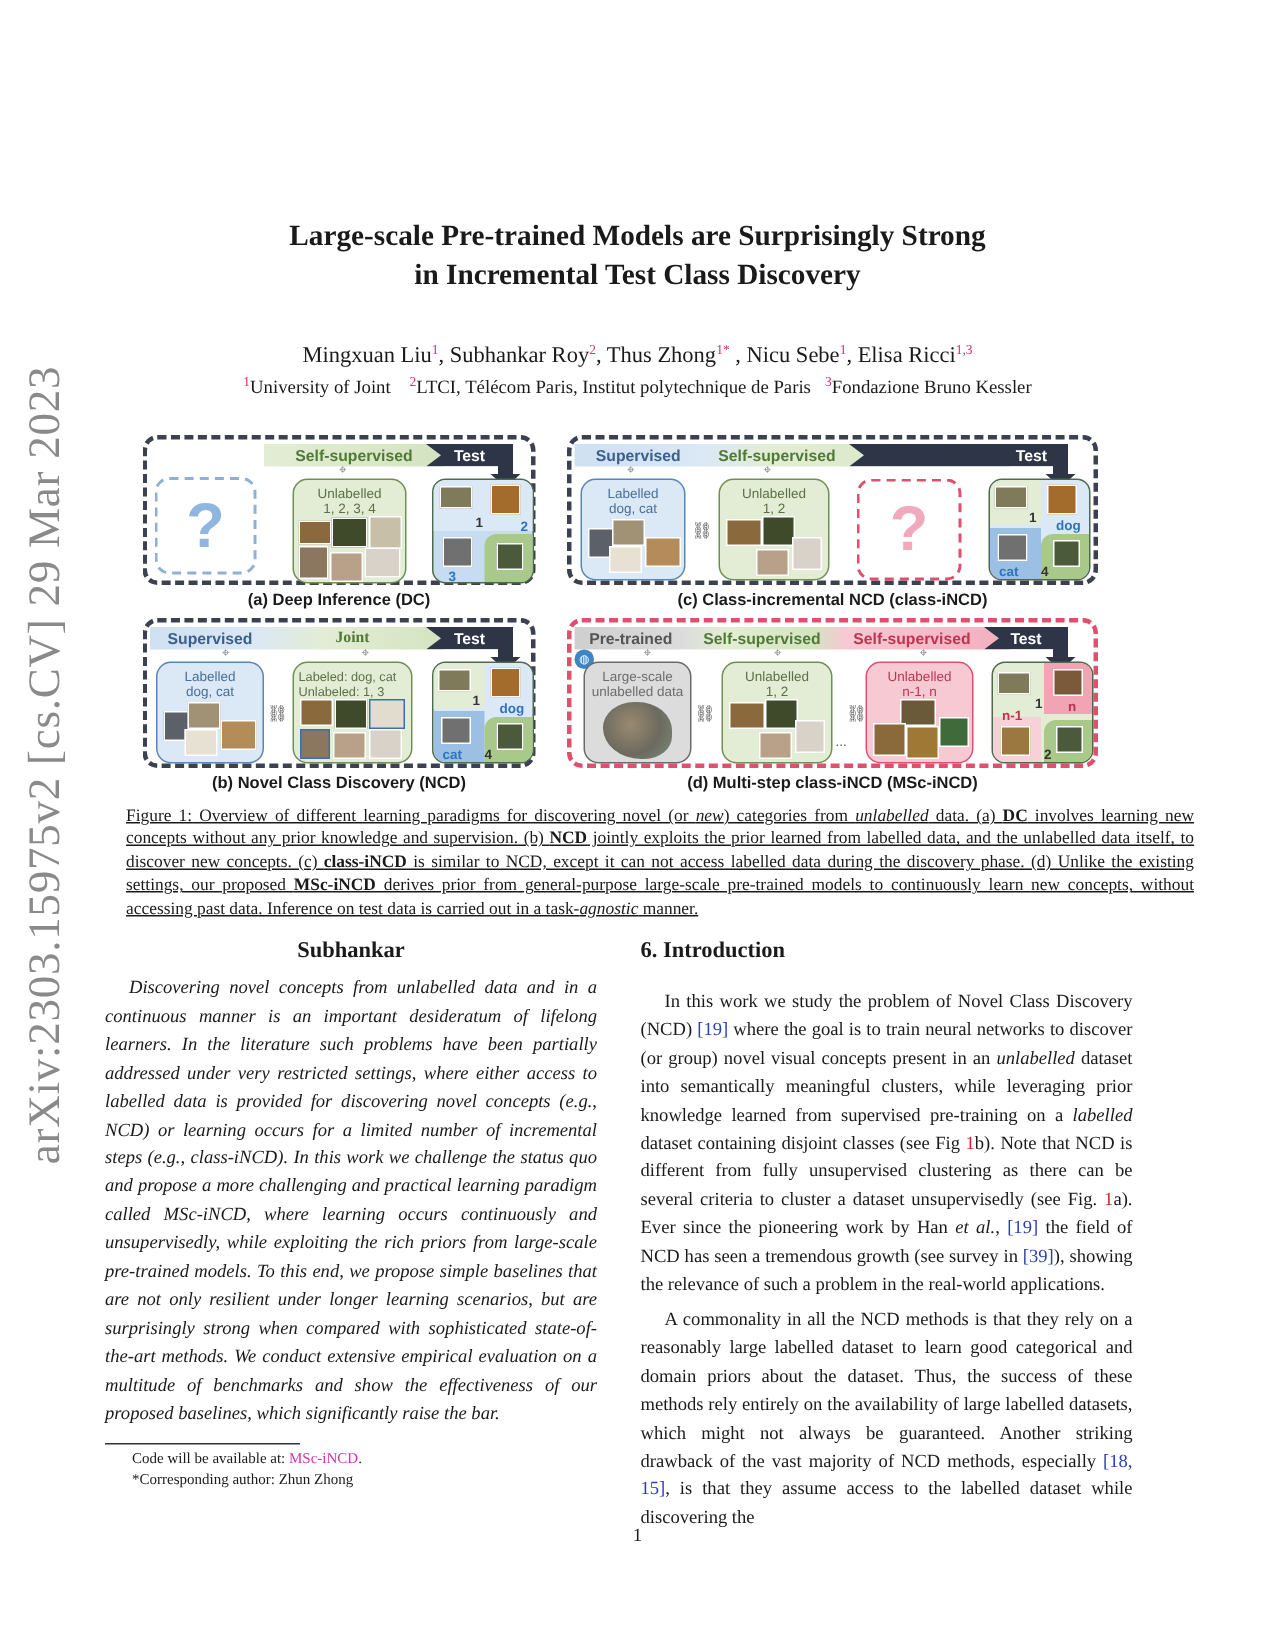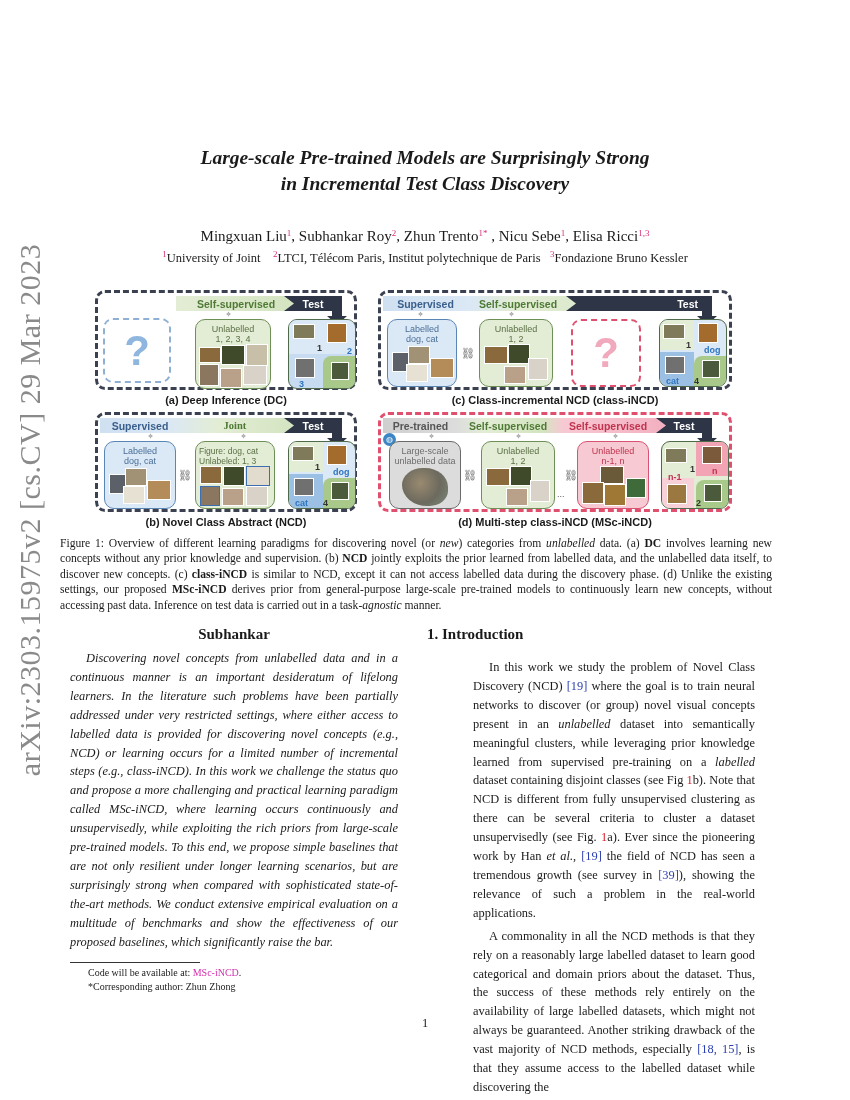--- a/index.html
+++ b/index.html
@@ -10,21 +10,21 @@
     position: absolute; left: 8px; top: 290px; width: 44px; height: 440px;
     display: flex; align-items: center; justify-content: center;
   }
   .arxiv-stamp span {
     transform: rotate(-90deg); white-space: nowrap;
     font-family: "Liberation Serif", serif; font-size: 30px; color: #8a8a8a; letter-spacing: 0.5px;
   }
 
   .title {
     position: absolute; left: 100px; width: 650px; top: 145px;
-    text-align: center; font-weight: bold; font-size: 19.5px; line-height: 26px; font-style: italic;
+    text-align: center; font-weight: bold; font-size: 19.5px; line-height: 26px;
   }
   .authors {
     position: absolute; left: 100px; width: 650px; top: 224px;
     text-align: center; font-size: 15px; line-height: 19px;
   }
   .affils {
     position: absolute; left: 100px; width: 650px; top: 246px;
     text-align: center; font-size: 12.5px; line-height: 16px;
   }
   sup.pk { color: #d6307a; font-size: 9px; vertical-align: 5px; }
@@ -73,32 +73,32 @@
   }
   .region { position: absolute; }
   .lbl { position: absolute; font-family: "Liberation Sans", sans-serif; font-weight: bold; font-size: 9px; }
   .panel-caption {
     position: absolute; font-family: "Liberation Sans", sans-serif; font-weight: bold; font-size: 11px; text-align: center;
   }
   .link-icon { position: absolute; font-size: 11px; color: #555; font-family: "DejaVu Sans", sans-serif; }
   .pin-icon { position: absolute; font-size: 9px; color: #888; font-family: "DejaVu Sans", sans-serif; }
 
   .fig-caption {
-    position: absolute; left: 60px; width: 712px; top: 536px;
-    font-size: 11.6px; line-height: 15.4px; text-align: justify;
+    position: absolute; left: 84px; width: 712px; top: 536px;
+    font-size: 11.6px; line-height: 15.4px; text-align: justify; text-decoration: underline;
   }
 
   .col { position: absolute; width: 328px; font-size: 12.4px; line-height: 18.9px; text-align: justify; }
   .col-left { left: 70px; top: 624px; }
   .col-right { left: 427px; top: 624px; }
   .sec-head { font-weight: bold; font-size: 15px; line-height: 20px; }
   .abs-head { text-align: center; margin-bottom: 5px; }
   .intro-head { margin-bottom: 14px; }
   .abstract-text { font-style: italic; text-indent: 16px; }
-  .para { text-indent: 16px; margin-left: 46px; }
+  .para { text-indent: 16px; }
   .cite { color: #2b3fb0; }
   .figref { color: #d6222e; }
 
   .footnote-rule { position: absolute; left: 70px; top: 962px; width: 130px; border-top: 1px solid #333; }
   .footnotes { position: absolute; left: 70px; top: 966px; font-size: 10px; line-height: 14px; }
   .footnotes div { text-indent: 18px; }
   .magenta { color: #d62fb0; }
 
   .page-num { position: absolute; left: 0; width: 850px; top: 1016px; text-align: center; font-size: 12.5px; }
 </style>
@@ -110,21 +110,21 @@
 </div>
 
 <div class="title">
   <div>Large-scale Pre-trained Models are Surprisingly Strong</div>
   <div>in Incremental Test Class Discovery</div>
 </div>
 
 <div class="authors">
   <span>Mingxuan Liu</span><sup class="pk">1</sup><span>, </span>
   <span>Subhankar Roy</span><sup class="pk">2</sup><span>, </span>
-  <span>Zhun Trento</span><sup class="pk">1*</sup><span> , </span>
+  <span>Thus Zhong</span><sup class="pk">1*</sup><span> , </span>
   <span>Nicu Sebe</span><sup class="pk">1</sup><span>, </span>
   <span>Elisa Ricci</span><sup class="pk">1,3</sup>
 </div>
 <div class="affils">
   <sup class="pk">1</sup><span>University of Joint</span>&nbsp;&nbsp;&nbsp;
   <sup class="pk">2</sup><span>LTCI, Télécom Paris, Institut polytechnique de Paris</span>&nbsp;&nbsp;
   <sup class="pk">3</sup><span>Fondazione Bruno Kessler</span>
 </div>
 
 <div>
@@ -223,21 +223,21 @@
       <div>Labelled</div>
       <div>dog, cat</div>
       <div class="photo" style="left:4px; top:32px; width:18px; height:20px; background:#5c6068;"></div>
       <div class="photo" style="left:20px; top:26px; width:22px; height:18px; background:#a19276;"></div>
       <div class="photo" style="left:18px; top:44px; width:22px; height:18px; background:#e7e1d4;"></div>
       <div class="photo" style="left:42px; top:38px; width:24px; height:20px; background:#b48c5a;"></div>
     </div>
     <span class="link-icon" style="left:80px; top:54px;">⛓</span>
     <span class="pin-icon" style="left:143px; top:16px;">⌖</span>
     <div class="box green" style="left:97px; top:26px; width:80px; height:68px; text-align:left; padding-left:3px; font-size:8.5px;">
-      <div>Figure: dog, cat</div>
+      <div>Labeled: dog, cat</div>
       <div>Unlabeled: 1, 3</div>
       <div class="photo" style="left:4px; top:24px; width:22px; height:18px; background:#8a6a3c;"></div>
       <div class="photo" style="left:27px; top:24px; width:22px; height:20px; background:#3f4a2a;"></div>
       <div class="photo" style="left:50px; top:24px; width:24px; height:20px; background:#e2dccf; border-color:#3b6fb0;"></div>
       <div class="photo" style="left:4px; top:44px; width:20px; height:20px; background:#8b7660; border-color:#3b6fb0;"></div>
       <div class="photo" style="left:26px; top:46px; width:22px; height:18px; background:#b9a088;"></div>
       <div class="photo" style="left:50px; top:44px; width:22px; height:20px; background:#d8d2c8;"></div>
     </div>
     <div class="test-box" style="left:190px; top:26px; width:68px; height:68px; background:#dbe8f5;">
       <div class="region" style="left:0; top:0; width:34px; height:30px; background:#e3edd5;"></div>
@@ -246,21 +246,21 @@
       <div class="photo" style="left:3px; top:4px; width:22px; height:15px; background:#7e7a5a;"></div>
       <div class="photo" style="left:38px; top:3px; width:20px; height:20px; background:#a36b2c;"></div>
       <div class="photo" style="left:5px; top:36px; width:20px; height:18px; background:#707070;"></div>
       <div class="photo" style="left:42px; top:40px; width:18px; height:18px; background:#4b5a3a;"></div>
       <span class="lbl" style="left:26px; top:20px; color:#333;">1</span>
       <span class="lbl" style="left:44px; top:25px; color:#2e75c0;">dog</span>
       <span class="lbl" style="left:6px; top:56px; color:#2e75c0;">cat</span>
       <span class="lbl" style="left:34px; top:56px; color:#333;">4</span>
     </div>
   </div>
-  <div class="panel-caption" style="left:95px; top:516px; width:262px;">(b) Novel Class Abstract (NCD)</div>
+  <div class="panel-caption" style="left:95px; top:516px; width:262px;">(b) Novel Class Discovery (NCD)</div>
 
   <div class="panel pink" style="left:378px; top:412px; width:354px; height:100px;">
     <div class="band" style="left:2px; width:290px; background:linear-gradient(90deg,#cfcfcf 0%,#dcdcdc 25%,#e3edd5 35%,#d3e4c0 55%,#f7c9d3 62%,#f2aebf 100%);">
       <div class="seg" style="width:75px; color:#555;">Pre-trained</div>
       <div class="seg" style="width:100px; color:#4f7a35;">Self-supervised</div>
       <div class="seg" style="width:100px; color:#c0344f;">Self-supervised</div>
     </div>
     <div class="test-tag" style="left:275px; width:56px;">Test</div>
     <div class="test-arrow" style="left:321px; top:12px; height:12px;"></div>
 
@@ -318,18 +318,18 @@
   <div class="abstract-text">Discovering novel concepts from unlabelled data and in a continuous manner is an important desideratum of lifelong learners.  In the literature such problems have been partially addressed under very restricted settings, where either access to labelled data is provided for discovering novel concepts (e.g., NCD) or learning occurs for a limited number of incremental steps (e.g., class-iNCD). In this work we challenge the status quo and propose a more challenging and practical learning paradigm called MSc-iNCD, where learning occurs continuously and unsupervisedly, while exploiting the rich priors from large-scale pre-trained models. To this end, we propose simple baselines that are not only resilient under longer learning scenarios, but are surprisingly strong when compared with sophisticated state-of-the-art methods. We conduct extensive empirical evaluation on a multitude of benchmarks and show the effectiveness of our proposed baselines, which significantly raise the bar.</div>
 </div>
 
 <div class="footnote-rule"></div>
 <div class="footnotes">
   <div><span>Code will be available at: </span><span class="magenta">MSc-iNCD</span><span>.</span></div>
   <div>*Corresponding author: Zhun Zhong</div>
 </div>
 
 <div class="col col-right">
-  <div class="sec-head intro-head">1. Introduction</div>
+  <div class="sec-head intro-head">6. Introduction</div>
   <div class="para" id="intro-p0"><span>In this work we study the problem of Novel Class Discovery (NCD) </span><span class="cite">[19]</span><span> where the goal is to train neural networks to discover (or group) novel visual concepts present in an </span><i>unlabelled</i><span> dataset into semantically meaningful clusters, while leveraging prior knowledge learned from supervised pre-training on a </span><i>labelled</i><span> dataset containing disjoint classes (see Fig </span><span class="figref">1</span><span>b).  Note that NCD is different from fully unsupervised clustering as there can be several criteria to cluster a dataset unsupervisedly (see Fig. </span><span class="figref">1</span><span>a).  Ever since the pioneering work by Han </span><i>et al.</i><span>, </span><span class="cite">[19]</span><span> the field of NCD has seen a tremendous growth (see survey in  </span><span class="cite">[39]</span><span>), showing the relevance of such a problem in the real-world applications.</span></div>
   <div class="para" id="intro-p1" style="margin-top:4px;"><span>A commonality in all the NCD methods is that they rely on a reasonably large labelled dataset to learn good categorical and domain priors about the dataset.  Thus, the success of these methods rely entirely on the availability of large labelled datasets, which might not always be guaranteed.  Another striking drawback of the vast majority of NCD methods, especially </span><span class="cite">[18, 15]</span><span>, is that they assume access to the labelled dataset while discovering the</span></div>
 </div>
 
 <div class="page-num">1</div>
 
 </body></html>

